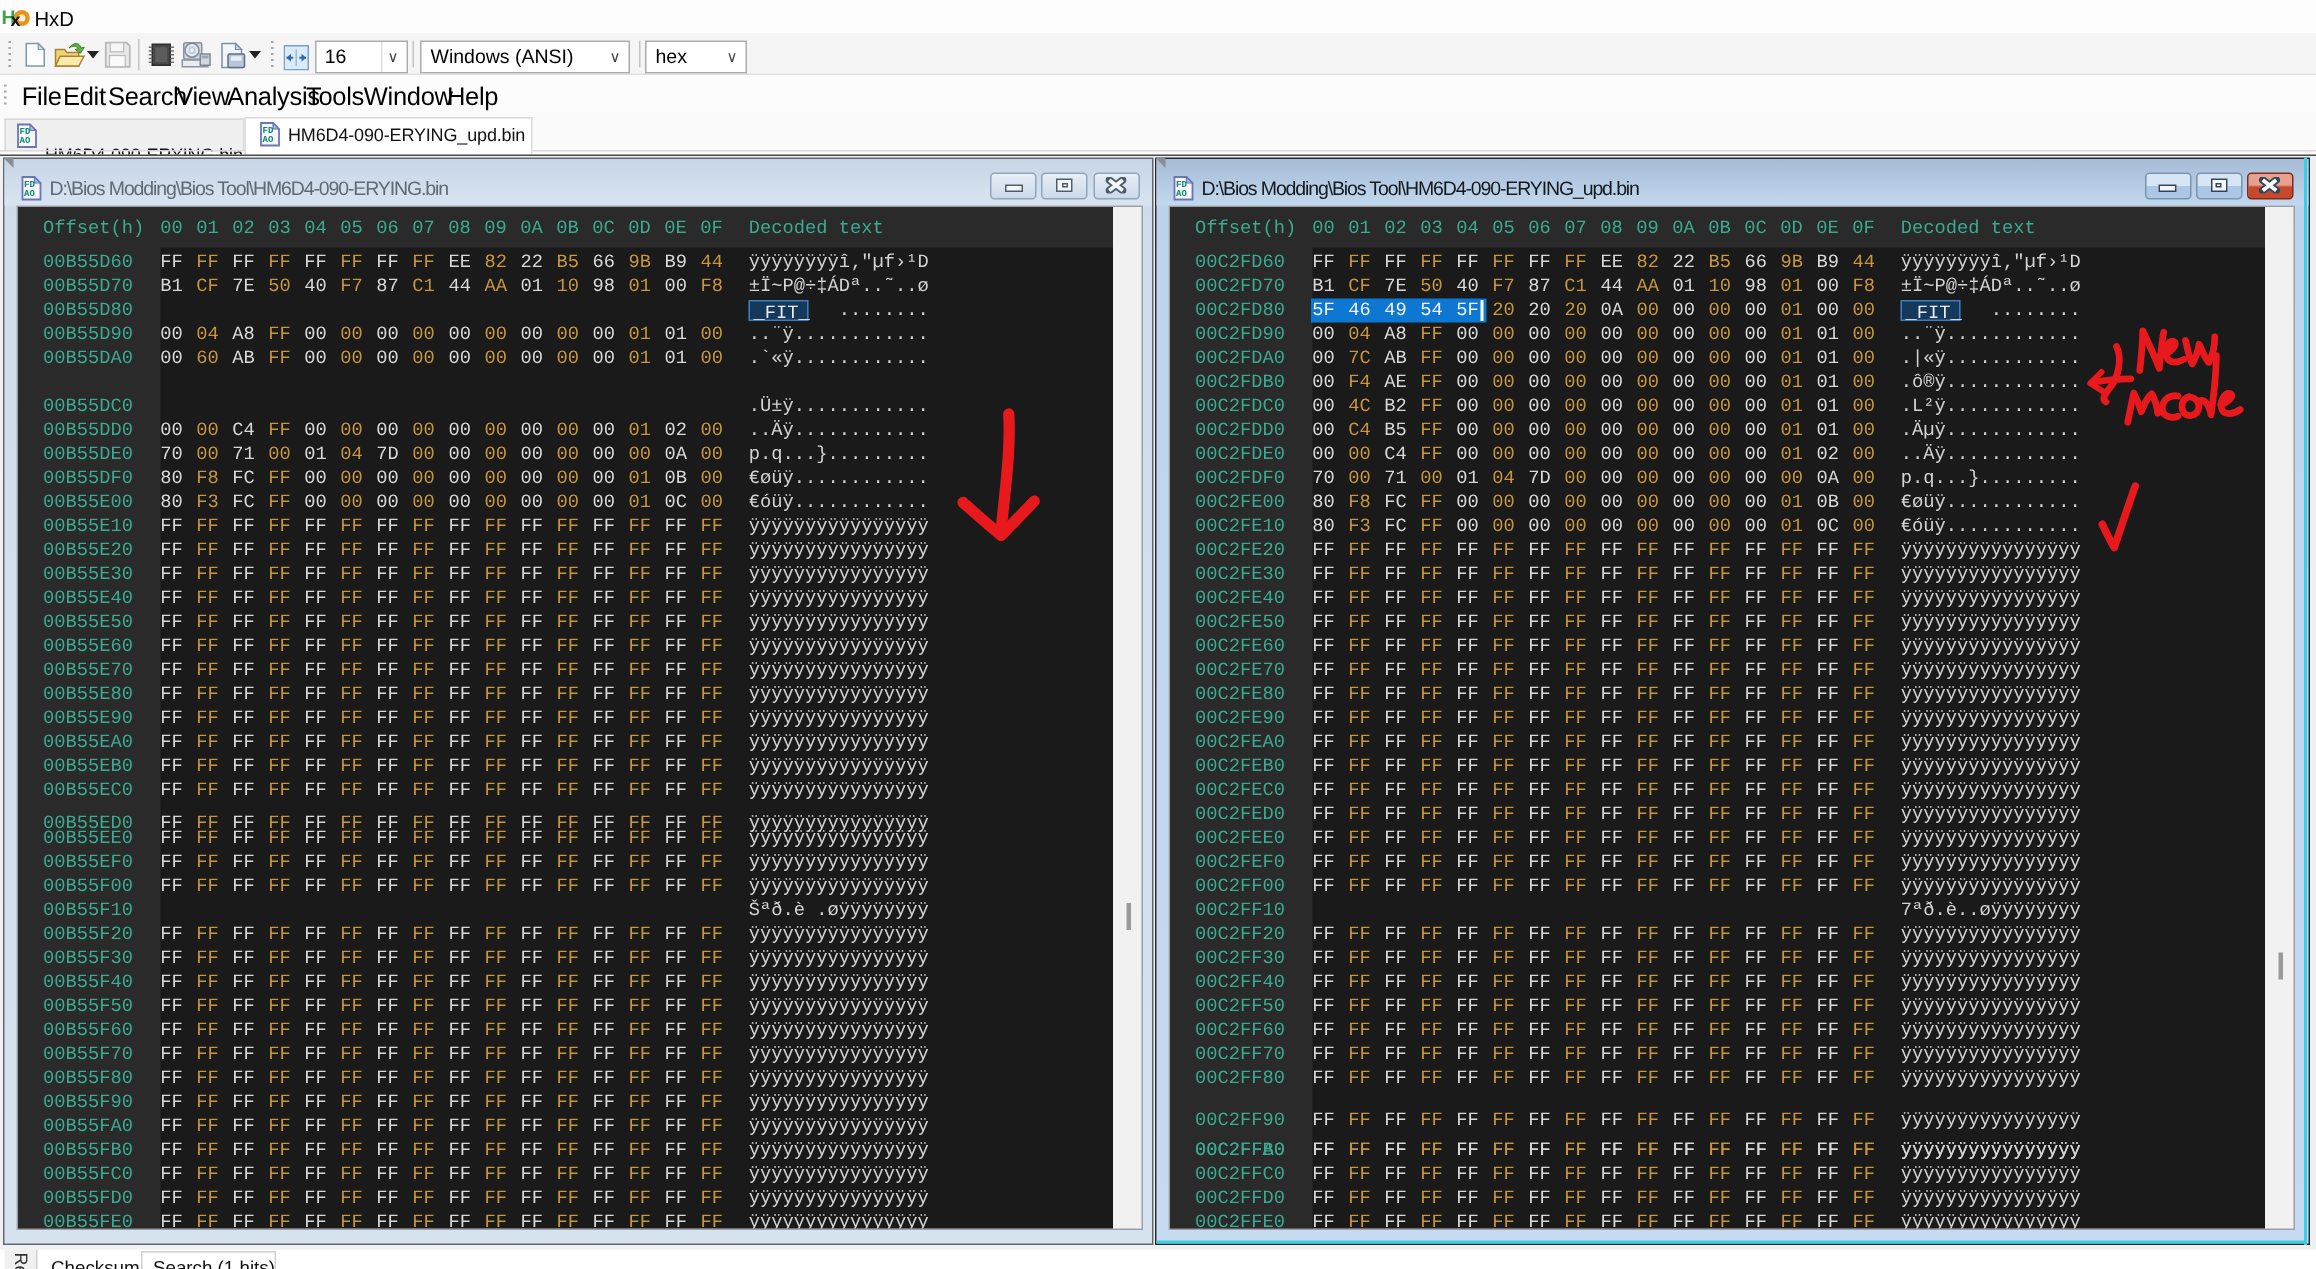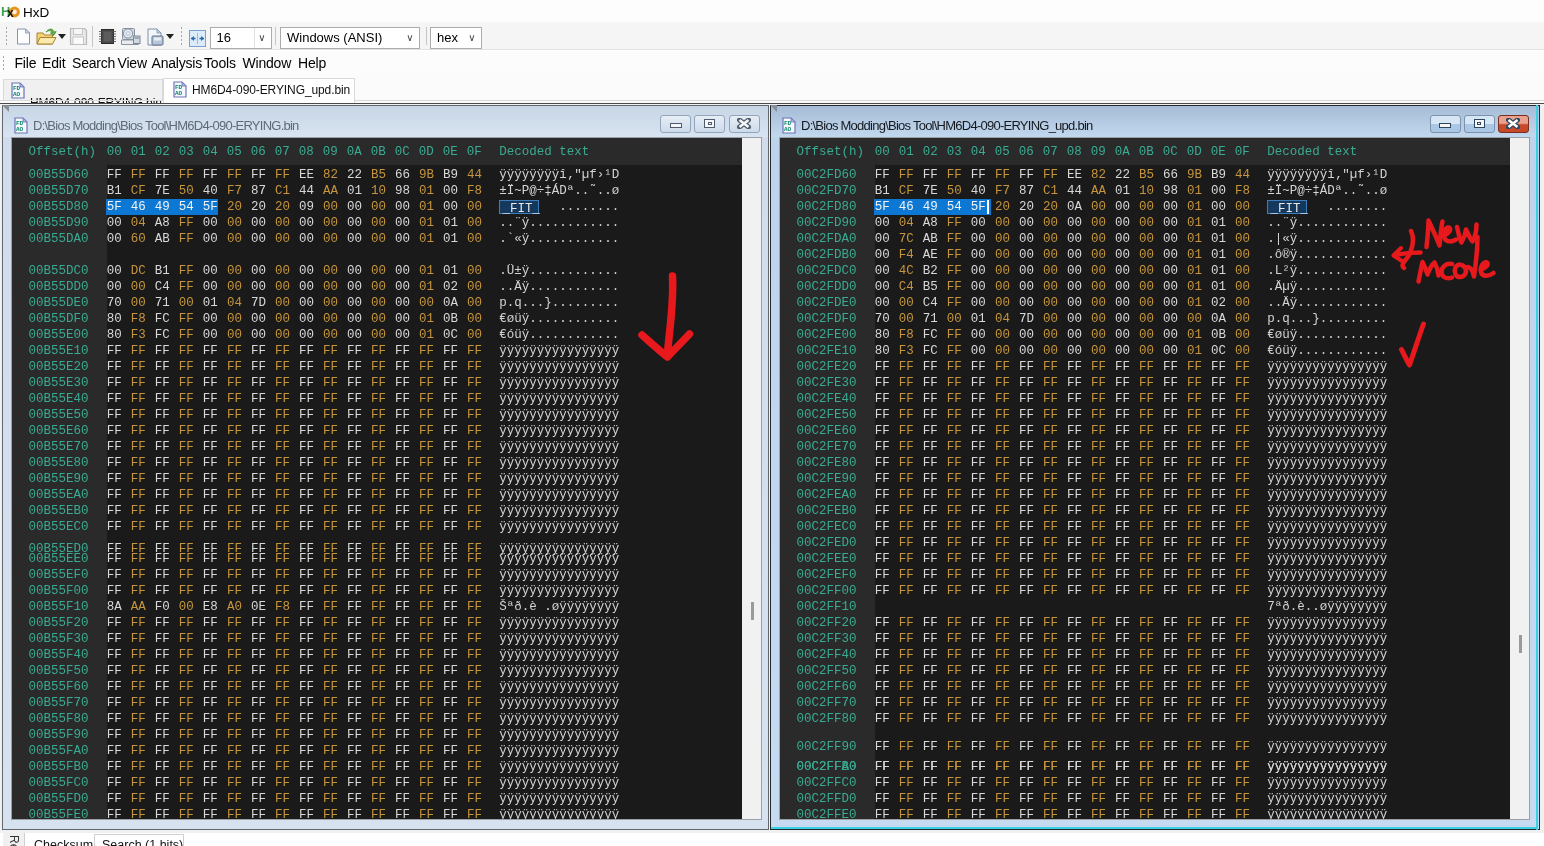--- a/index.html
+++ b/index.html
@@ -10,21 +10,21 @@
 #toolbar{position:absolute;left:0;top:22px;width:1544px;height:28px;background:#f5f5f5;
   border-bottom:1px solid #e2e2e2}
 .grip{position:absolute;width:3px;background-image:radial-gradient(circle,#a8a8a8 35%,transparent 40%);
   background-size:3px 4px;}
 .tsep{position:absolute;width:1px;background:#c5c5c5}
 .combo{position:absolute;height:22px;background:#fff;border:1px solid #acacac;font-size:13px;color:#000}
 .combo .cv{position:absolute;left:6px;top:2px}
 .combo .chev{position:absolute;right:1px;top:0;width:16px;height:100%;color:#444;font-size:10px;
   display:flex;align-items:center;justify-content:center}
 #menubar{position:absolute;left:0;top:51px;width:1544px;height:23px;background:#fcfcfc}
-.mi{position:absolute;top:55px;font-size:14px;letter-spacing:-0.2px;color:#000}
+.mi{position:absolute;top:55px;font-size:17px;letter-spacing:-0.2px;color:#000}
 #tabbar{position:absolute;left:0;top:74px;width:1544px;height:29px;background:#fbfbfb}
 .tab{position:absolute;font-size:12px;letter-spacing:-0.1px;color:#111}
 #mdi{position:absolute;left:0;top:103px;width:1544px;height:730px;background:#eef0f2;border-top:1.5px solid #4a4a4a}
 #bottom{position:absolute;left:0;top:832px;width:1544px;height:14px;background:#fff}
 
 .win{position:absolute;top:105px;height:725px}
 .cap{position:absolute;font-size:13px;letter-spacing:-0.75px;white-space:nowrap}
 .btn{position:absolute;width:31px;height:18px;border-radius:3px}
 .cbox{position:absolute;border:1px solid #9aa0a6}
 .hexview{position:absolute;background:#1a1a1a;overflow:hidden;
@@ -107,21 +107,21 @@
 <div class="combo" style="left:209.5px;top:26.5px;width:62px">
 <span class="cv">16</span>
     <span class="chev" style="border-left:1px solid #e0e0e0">∨</span>
   </div>
 <div class="tsep" style="left:275px;top:27px;height:18px"></div>
 <div class="combo" style="left:280px;top:26.5px;width:140px">
 <span class="cv">Windows (ANSI)</span>
     <span class="chev">∨</span>
   </div>
 <div class="tsep" style="left:425.5px;top:27px;height:18px"></div>
-<div class="combo" style="left:430px;top:26.5px;width:52px">
+<div class="combo" style="left:430px;top:26.5px;width:68px">
 <span class="cv">hex</span>
     <span class="chev">∨</span>
   </div>
 <div id="menubar"></div>
 <div class="grip" style="left:2px;top:55px;height:16px"></div>
 <div class="mi" style="left:14.5px">File</div>
 <div class="mi" style="left:42px">Edit</div>
 <div class="mi" style="left:72px">Search</div>
 <div class="mi" style="left:117.5px">View</div>
 <div class="mi" style="left:151.5px">Analysis</div>
@@ -183,37 +183,35 @@
       <span class="h">FF <b>FF</b> FF <b>FF</b> FF <b>FF</b> FF <b>FF</b> EE <b>82</b> 22 <b>B5</b> 66 <b>9B</b> B9 <b>44</b></span>
       <span class="d">ÿÿÿÿÿÿÿÿî‚"µf›¹D</span>
     </div>
 <div class="row" style="top:45.85px">
       <span class="o">00B55D70</span>
       <span class="h">B1 <b>CF</b> 7E <b>50</b> 40 <b>F7</b> 87 <b>C1</b> 44 <b>AA</b> 01 <b>10</b> 98 <b>01</b> 00 <b>F8</b></span>
       <span class="d">±Ï~P@÷‡ÁDª..˜..ø</span>
     </div>
 <div class="row" style="top:61.85px">
       <span class="o">00B55D80</span>
-      <span class="h"><span class="sel">5F <b>46</b> 49 <b>54</b> 5F</span> <b>20</b> 20 <b>20</b> 09 <b>00</b> 00 <b>00</b> 00 <b>01</b> 00 <b>00</b></span>
       <span class="fitbox">_FIT_</span>
       <span class="d">        ........</span>
     </div>
 <div class="row" style="top:77.85px">
       <span class="o">00B55D90</span>
       <span class="h">00 <b>04</b> A8 <b>FF</b> 00 <b>00</b> 00 <b>00</b> 00 <b>00</b> 00 <b>00</b> 00 <b>01</b> 01 <b>00</b></span>
       <span class="d">..¨ÿ............</span>
     </div>
 <div class="row" style="top:93.85px">
       <span class="o">00B55DA0</span>
       <span class="h">00 <b>60</b> AB <b>FF</b> 00 <b>00</b> 00 <b>00</b> 00 <b>00</b> 00 <b>00</b> 00 <b>01</b> 01 <b>00</b></span>
       <span class="d">.`«ÿ............</span>
     </div>
 <div class="row" style="top:125.85px">
       <span class="o">00B55DC0</span>
-      <span class="h">00 <b>DC</b> B1 <b>FF</b> 00 <b>00</b> 00 <b>00</b> 00 <b>00</b> 00 <b>00</b> 00 <b>01</b> 01 <b>00</b></span>
       <span class="d">.Ü±ÿ............</span>
     </div>
 <div class="row" style="top:141.85px">
       <span class="o">00B55DD0</span>
       <span class="h">00 <b>00</b> C4 <b>FF</b> 00 <b>00</b> 00 <b>00</b> 00 <b>00</b> 00 <b>00</b> 00 <b>01</b> 02 <b>00</b></span>
       <span class="d">..Äÿ............</span>
     </div>
 <div class="row" style="top:157.85px">
       <span class="o">00B55DE0</span>
       <span class="h">70 <b>00</b> 71 <b>00</b> 01 <b>04</b> 7D <b>00</b> 00 <b>00</b> 00 <b>00</b> 00 <b>00</b> 0A <b>00</b></span>
@@ -304,21 +302,20 @@
       <span class="h">FF <b>FF</b> FF <b>FF</b> FF <b>FF</b> FF <b>FF</b> FF <b>FF</b> FF <b>FF</b> FF <b>FF</b> FF <b>FF</b></span>
       <span class="d">ÿÿÿÿÿÿÿÿÿÿÿÿÿÿÿÿ</span>
     </div>
 <div class="row" style="top:445.85px">
       <span class="o">00B55F00</span>
       <span class="h">FF <b>FF</b> FF <b>FF</b> FF <b>FF</b> FF <b>FF</b> FF <b>FF</b> FF <b>FF</b> FF <b>FF</b> FF <b>FF</b></span>
       <span class="d">ÿÿÿÿÿÿÿÿÿÿÿÿÿÿÿÿ</span>
     </div>
 <div class="row" style="top:461.85px">
       <span class="o">00B55F10</span>
-      <span class="h">8A <b>AA</b> F0 <b>00</b> E8 <b>A0</b> 0E <b>F8</b> FF <b>FF</b> FF <b>FF</b> FF <b>FF</b> FF <b>FF</b></span>
       <span class="d">Šªð.è .øÿÿÿÿÿÿÿÿ</span>
     </div>
 <div class="row" style="top:477.85px">
       <span class="o">00B55F20</span>
       <span class="h">FF <b>FF</b> FF <b>FF</b> FF <b>FF</b> FF <b>FF</b> FF <b>FF</b> FF <b>FF</b> FF <b>FF</b> FF <b>FF</b></span>
       <span class="d">ÿÿÿÿÿÿÿÿÿÿÿÿÿÿÿÿ</span>
     </div>
 <div class="row" style="top:493.85px">
       <span class="o">00B55F30</span>
       <span class="h">FF <b>FF</b> FF <b>FF</b> FF <b>FF</b> FF <b>FF</b> FF <b>FF</b> FF <b>FF</b> FF <b>FF</b> FF <b>FF</b></span>

